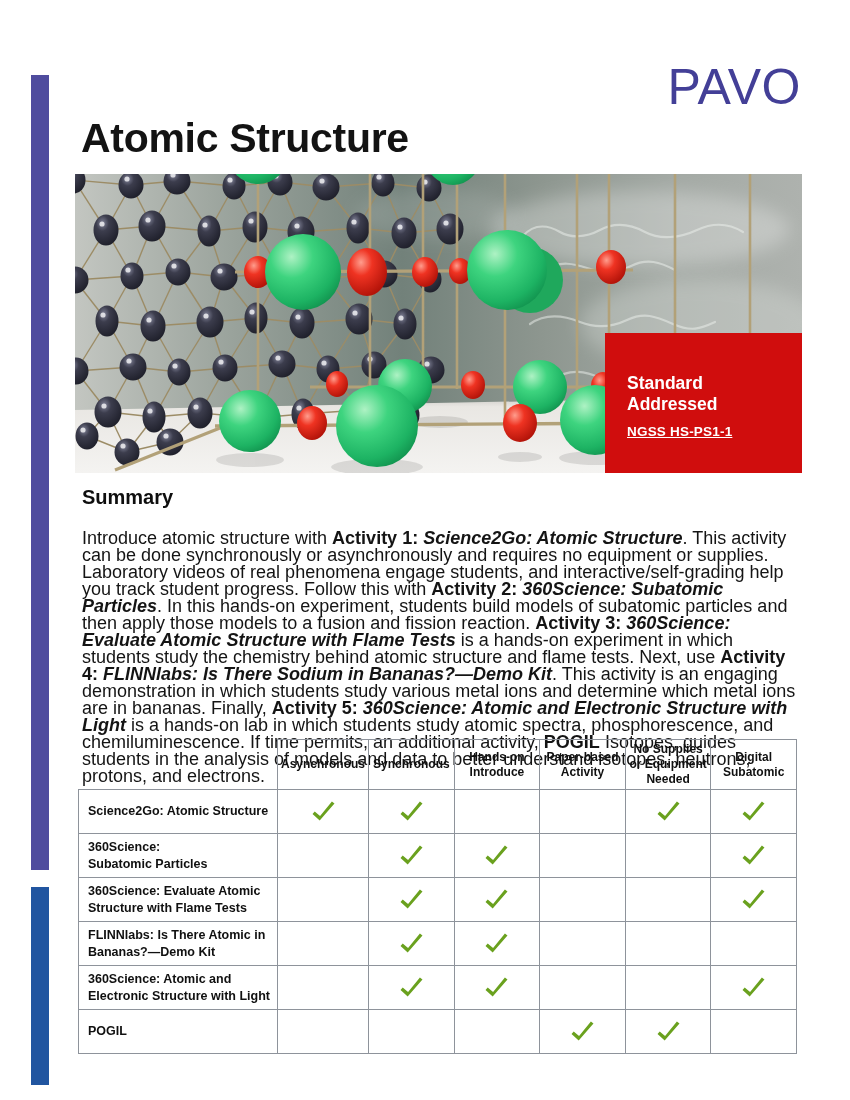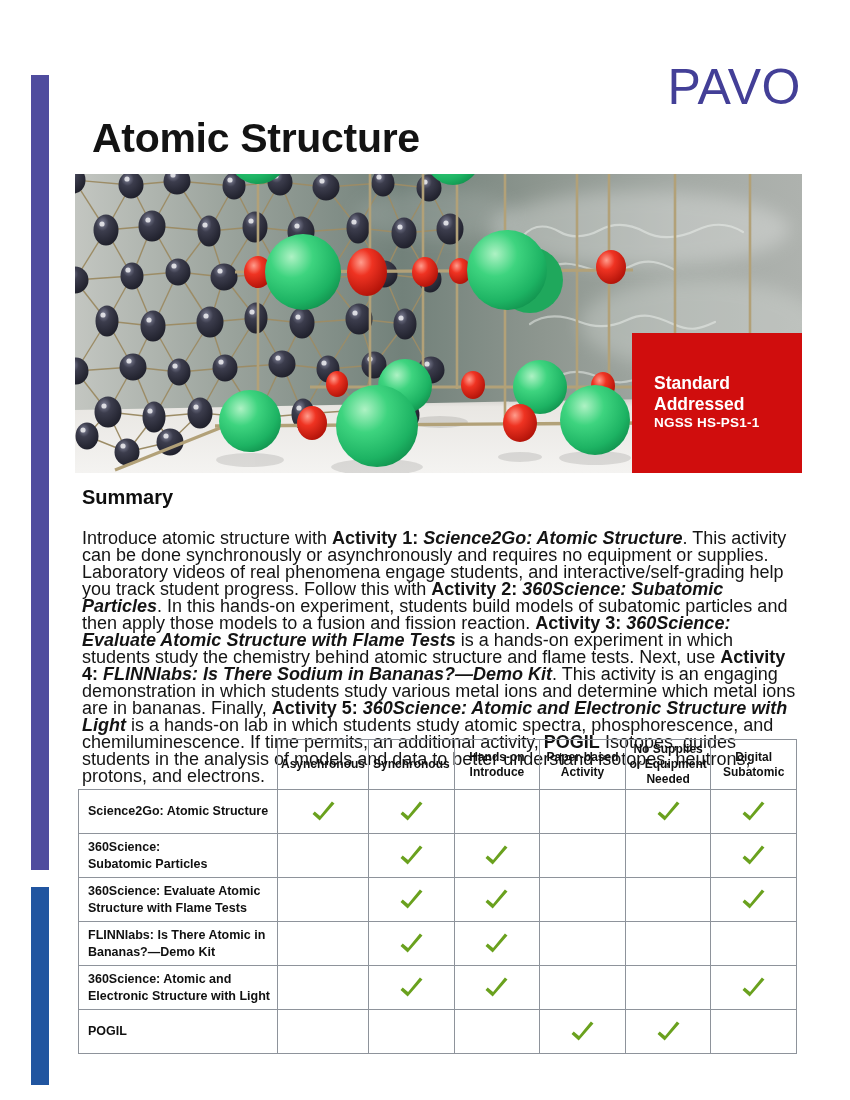--- a/index.html
+++ b/index.html
@@ -6,29 +6,29 @@
   .page{position:relative;width:850px;height:1100px;background:#fff;overflow:hidden;
         font-family:"Liberation Sans",sans-serif;color:#151515;}
 
   .rail{position:absolute;left:31px;width:18px;}
   .rail-top{top:75px;height:795px;}
   .rail-bottom{top:887px;height:198px;}
 
   .logo{position:absolute;top:62px;right:49px;font-size:50px;font-weight:normal;
         letter-spacing:0.5px;line-height:1;}
 
-  .title{position:absolute;left:92px;top:118px;font-size:41px;font-weight:bold;
+  .title{position:absolute;left:81px;top:118px;font-size:41px;font-weight:bold;
          color:#131313;letter-spacing:-0.3px;line-height:1;}
 
   .hero{position:absolute;left:75px;top:174px;width:727px;height:299px;}
   .hero svg{display:block;width:727px;height:299px;}
-  .standard-box{position:absolute;right:0;bottom:0;width:170px;height:140px;
+  .standard-box{position:absolute;right:0;bottom:0;width:197px;height:140px;
         box-sizing:border-box;padding:40px 10px 0 22px;color:#fff;}
   .standard-box .head{font-size:17.5px;font-weight:bold;line-height:21px;white-space:pre-line;}
-  .standard-box .code{font-size:13.5px;font-weight:bold;letter-spacing:0.2px;}
+  .standard-box .code{margin-top:9px;font-size:13.5px;font-weight:bold;letter-spacing:0.2px;text-decoration:underline;}
 
   .summary-h{position:absolute;left:82px;top:486px;font-size:20px;font-weight:bold;color:#0e0e0e;}
   .summary-p{position:absolute;left:82px;top:512px;width:714px;font-size:18px;
              line-height:17px;color:#141414;}
   .summary-p .b{font-weight:bold;}
   .summary-p .bi{font-weight:bold;font-style:italic;}
 
   table.matrix{position:absolute;left:78px;top:739px;border-collapse:collapse;table-layout:fixed;}
   table.matrix th,table.matrix td{border:1px solid #8e939b;box-sizing:border-box;}
   table.matrix td.corner{border-top:none;border-left:none;}

